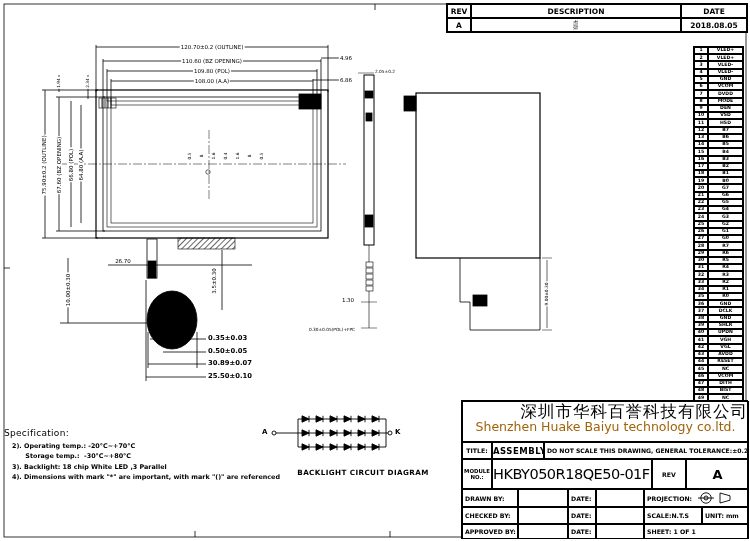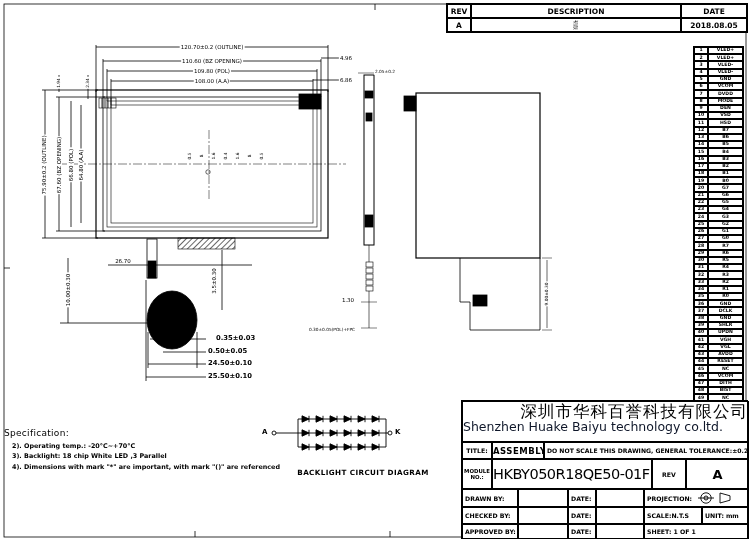--- a/index.html
+++ b/index.html
@@ -39,22 +39,22 @@
   #circuit-title { position:absolute; left:283px; top:468px; width:160px; text-align:center;
       font-size:7.2px; font-weight:bold; letter-spacing:0.4px; z-index:3; }
   
   #title-block { position:absolute; left:461px; top:400px; width:287px; height:139px;
       border:1.5px solid #000; background:#fff; z-index:4; }
   .cell { position:absolute; border:0.8px solid #000; display:flex; align-items:center; overflow:hidden; }
   .cell.ctr { justify-content:center; }
   .cell .t { font-size:6.2px; font-weight:bold; padding-left:2px; white-space:nowrap; }
   #company-cn { position:absolute; left:0; top:1px; width:100%; text-align:right;
       font-size:16.5px; line-height:18px; letter-spacing:1px; }
-  #company-en { position:absolute; left:0; top:18px; width:100%; 
-      font-size:12.5px; line-height:14px; color:#0f172a; }
+  #company-en { position:absolute; left:0; top:18px; width:100%; text-align:center;
+      font-size:12.5px; line-height:14px; color:#a16207; }
   #module-value { font-size:14.5px; letter-spacing:-0.5px; width:100%; text-align:left; }
   #rev-a { font-size:13px; font-weight:bold; width:100%; text-align:center; }
   #assembly-txt { font-size:8.5px; font-weight:bold; width:100%; text-align:center; letter-spacing:0.5px; }
   #note-txt { font-size:6.1px; font-weight:bold; padding-left:2px; white-space:nowrap; }
 </style>
 </head>
 <body>
 
 <div id="sheet">
 
@@ -215,23 +215,23 @@
   <div class="lbl rot" style="left:44px; top:165px;">75.90±0.2 (OUTLINE)</div>
   <div class="lbl rot" style="left:59px; top:165px;">67.60 (BZ OPENING)</div>
   <div class="lbl rot" style="left:71px; top:165px;">66.80 (POL)</div>
   <div class="lbl rot" style="left:81px; top:165px;">64.80 (A.A)</div>
   <div class="lbl rot tiny" style="left:59px; top:83px;">1.94</div>
   <div class="lbl rot tiny" style="left:88px; top:83px;">2.34</div>
   <div class="lbl" style="left:123px; top:261px;">26.70</div>
   <div class="lbl rot" style="left:68px; top:290px;">10.00±0.30</div>
   <div class="lbl rot" style="left:214px; top:281px;">3.5±0.30</div>
   <div id="dim-stack">
-      <div class="lbl big la" style="left: 207px; top: 339px; margin-left: 8px;">0.35±0.03</div>
+      <div class="lbl big la" style="left: 207px; top: 339px;">0.35±0.03</div>
       <div class="lbl big la" style="left: 207px; top: 351.6px;">0.50±0.05</div>
-      <div class="lbl big la" style="left: 207px; top: 364.2px;">24.50±0.10</div>
+      <div class="lbl big la" style="left: 207px; top: 364.2px;">30.89±0.07</div>
       <div class="lbl big la" style="left: 207px; top: 376.8px;">25.50±0.10</div>
     </div>
   <div id="center-labels">
       <div class="lbl rot tiny" style="left: 190px; top: 156px; background: transparent;">0.5</div>
       <div class="lbl rot tiny" style="left: 202px; top: 156px; background: transparent;">8</div>
       <div class="lbl rot tiny" style="left: 214px; top: 156px; background: transparent;">1.6</div>
       <div class="lbl rot tiny" style="left: 226px; top: 156px; background: transparent;">0.4</div>
       <div class="lbl rot tiny" style="left: 238px; top: 156px; background: transparent;">1.6</div>
       <div class="lbl rot tiny" style="left: 250px; top: 156px; background: transparent;">8</div>
       <div class="lbl rot tiny" style="left: 262px; top: 156px; background: transparent;">0.5</div>
@@ -460,20 +460,21 @@
     </div>
 
   <div class="blk-lbl" style="left:262px; top:428px;">A</div>
   <div class="blk-lbl" style="left:395px; top:428px;">K</div>
   <div id="circuit-title">BACKLIGHT CIRCUIT DIAGRAM</div>
 
   <div id="spec">
     <div id="spec-title">Specification:</div>
     <div id="spec-items">
         <div>2). Operating temp.: -20°C~+70°C</div>
+        <div>      Storage temp.:  -30°C~+80°C</div>
         <div>3). Backlight: 18 chip White LED ,3 Parallel</div>
         <div>4). Dimensions with mark "*" are important, with mark "()" are referenced</div>
       </div>
   </div>
 
   <div id="title-block">
     <div class="cell ctr" style="left:0; top:0; width:287px; height:41px;">
       <div id="company-cn">深圳市华科百誉科技有限公司</div>
       <div id="company-en">Shenzhen Huake Baiyu technology co.ltd.</div>
     </div>

